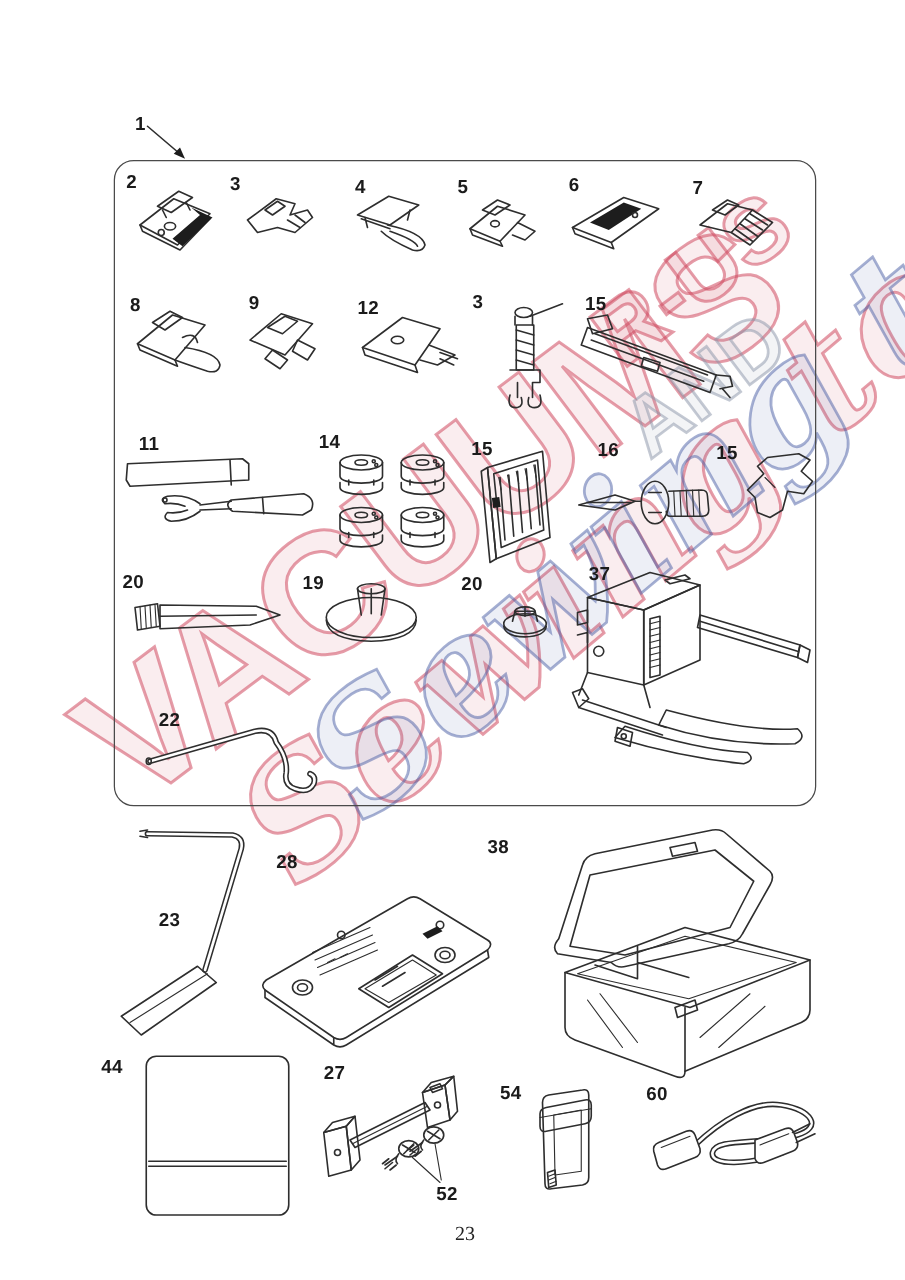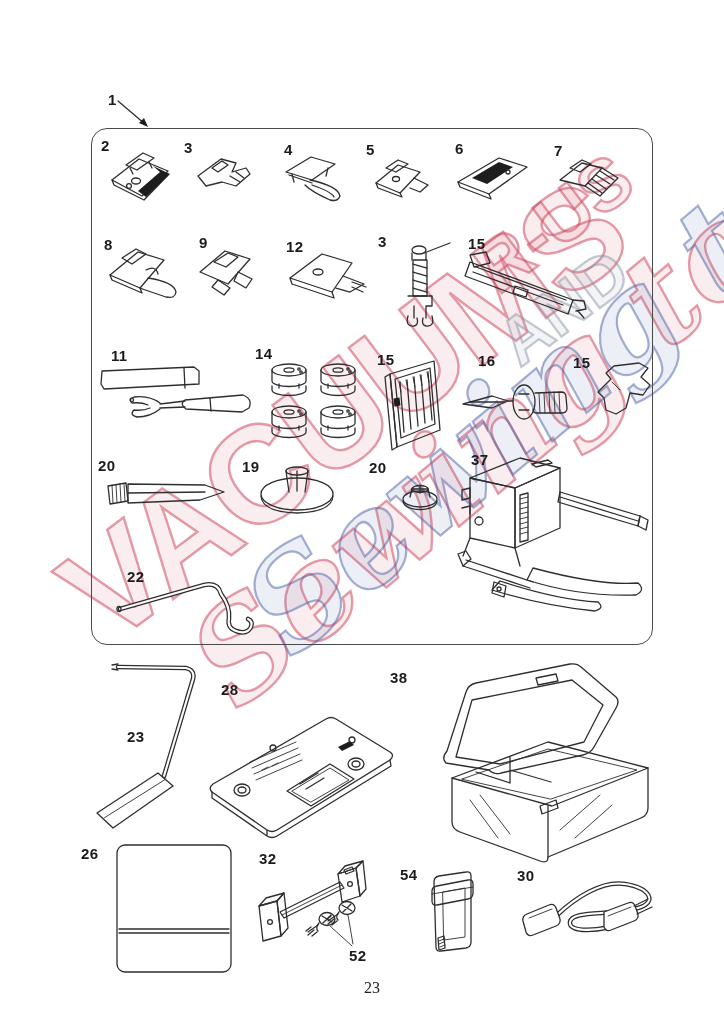--- a/index.html
+++ b/index.html
@@ -378,21 +378,21 @@
   <div class="num" style="left:478px;top:352px">16</div>
   <div class="num" style="left:573px;top:354px">15</div>
   <div class="num" style="left:98px;top:457px">20</div>
   <div class="num" style="left:242px;top:458px">19</div>
   <div class="num" style="left:369px;top:459px">20</div>
   <div class="num" style="left:471px;top:451px">37</div>
   <div class="num" style="left:127px;top:568px">22</div>
   <div class="num" style="left:127px;top:728px">23</div>
   <div class="num" style="left:221px;top:681px">28</div>
   <div class="num" style="left:390px;top:669px">38</div>
-  <div class="num" style="left:81px;top:845px">26</div>
-  <div class="num" style="left:259px;top:850px">32</div>
+  <div class="num" style="left:81px;top:845px">44</div>
+  <div class="num" style="left:259px;top:850px">27</div>
   <div class="num" style="left:349px;top:947px">52</div>
   <div class="num" style="left:400px;top:866px">54</div>
-  <div class="num" style="left:517px;top:867px">30</div>
+  <div class="num" style="left:517px;top:867px">60</div>
 
   <div class="pagenum">23</div>
 
 </div>
 
 </body></html>

